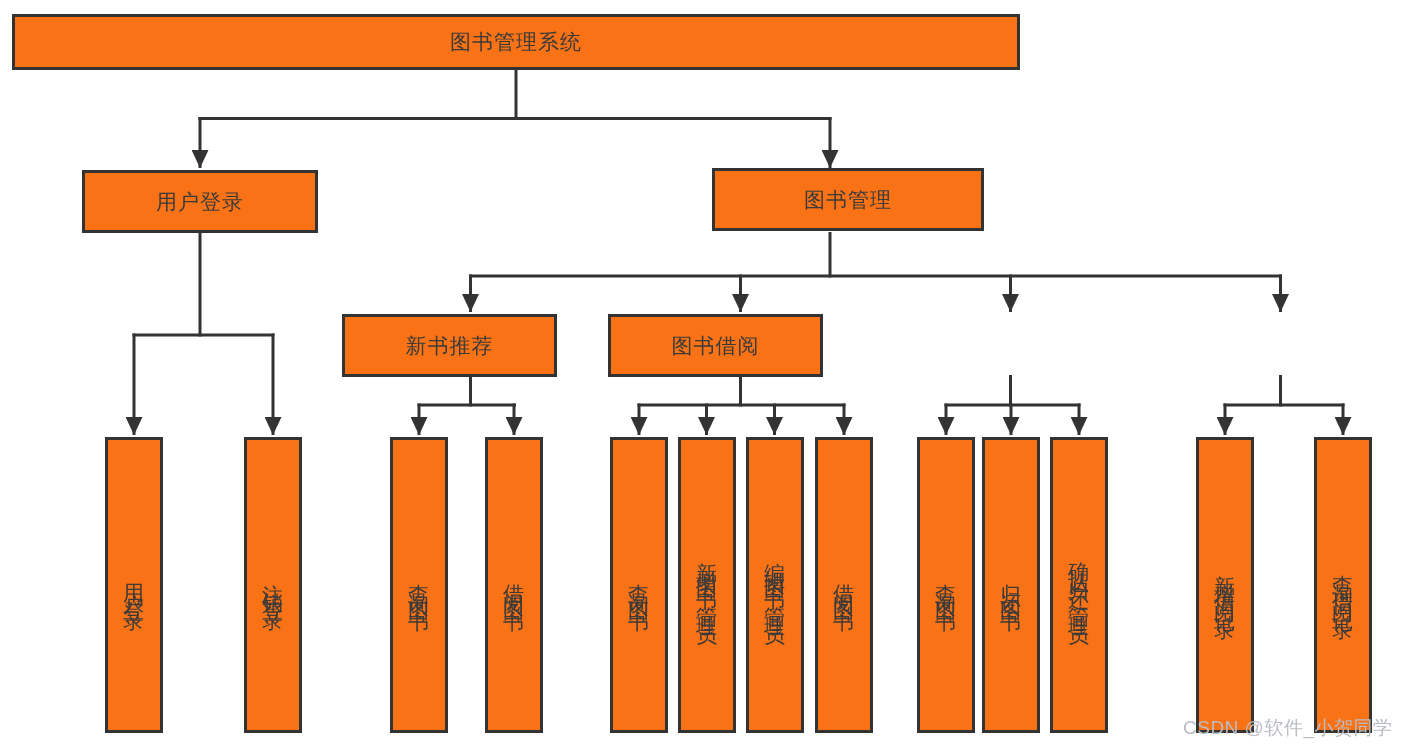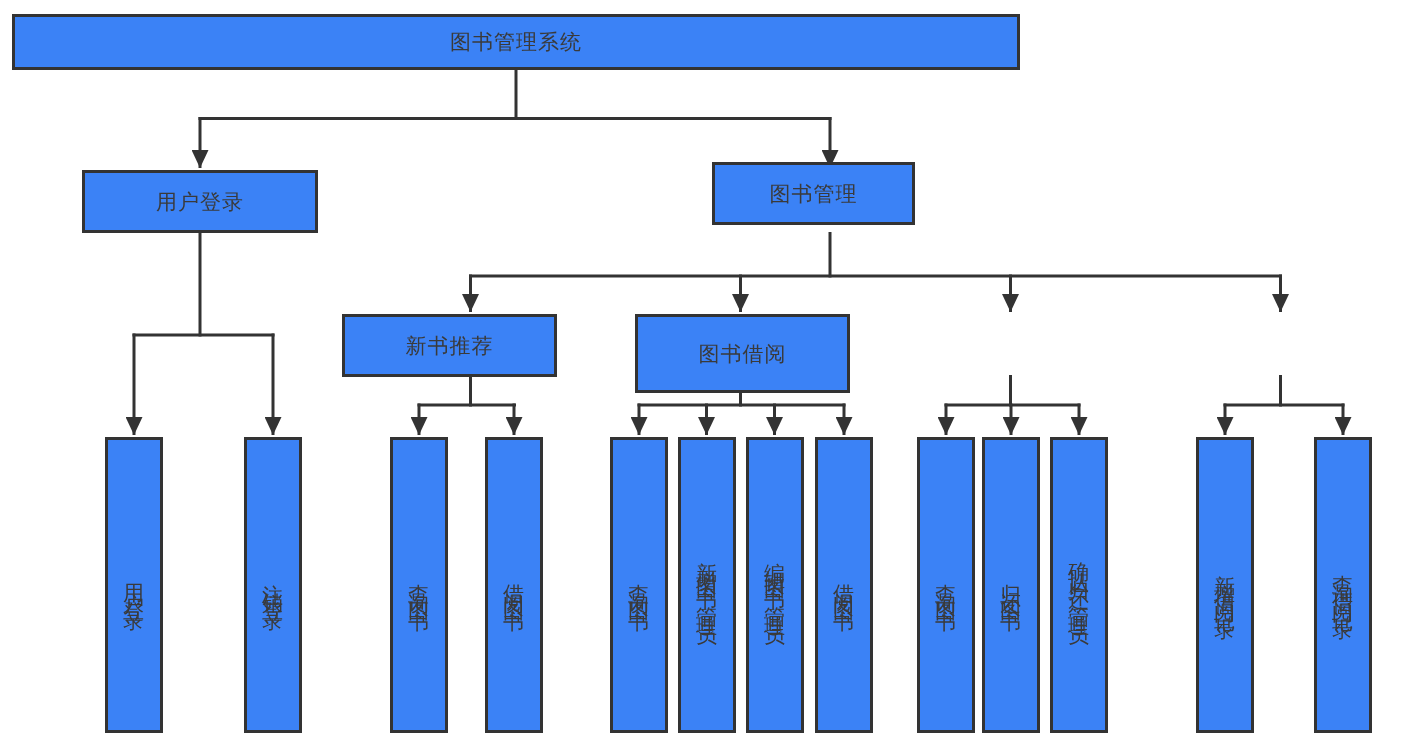--- a/index.html
+++ b/index.html
@@ -3,21 +3,21 @@
 <meta charset="utf-8">
 <style>
   html,body{margin:0;padding:0;background:#ffffff;}
   .canvas{
     position:relative;width:1405px;height:747px;background:#ffffff;
     font-family:"Liberation Sans",sans-serif;color:#333;overflow:hidden;
   }
   svg.edges{position:absolute;left:0;top:0;z-index:0;}
   .box{
     position:absolute;box-sizing:border-box;border:3px solid #333333;
-    background:#3b82f6;display:flex;align-items:center;justify-content:center;
+    background:#f97316;display:flex;align-items:center;justify-content:center;
     z-index:1;
   }
   .lbl{font-size:21px;color:#3a3a3a;letter-spacing:1px;white-space:nowrap;}
   .leaf .lbl{
     writing-mode:vertical-rl;text-orientation:mixed;
     letter-spacing:9px;font-size:21px;white-space:normal;line-height:1;
   }
   .watermark{
     position:absolute;left:1183px;top:715px;z-index:3;
     font-size:19px;color:#b9bcc2;white-space:nowrap;letter-spacing:0.5px;
@@ -78,28 +78,28 @@
     </g>
   </svg>
 
   <div class="box" style="left:12px;top:14px;width:1008px;height:56px">
     <span class="lbl">图书管理系统</span>
   </div>
 
   <div class="box" style="left:82px;top:170px;width:236px;height:63px">
     <span class="lbl">用户登录</span>
   </div>
-  <div class="box" style="left:712px;top:162px;width:203px;height:63px">
+  <div class="box" style="left:712px;top:168px;width:272px;height:63px">
     <span class="lbl">图书管理</span>
   </div>
 
   <div class="box" style="left:342px;top:314px;width:215px;height:63px">
     <span class="lbl">新书推荐</span>
   </div>
-  <div class="box" style="left:635px;top:314px;width:215px;height:79px">
+  <div class="box" style="left:608px;top:314px;width:215px;height:63px">
     <span class="lbl">图书借阅</span>
   </div>
 
   <div class="box leaf" style="left:105px;top:437px;width:58px;height:296px">
     <span class="lbl">用户登录</span>
   </div>
   <div class="box leaf" style="left:244px;top:437px;width:58px;height:296px">
     <span class="lbl">注销登录</span>
   </div>
 
@@ -133,14 +133,15 @@
     <span class="lbl">确认归还（管理员）</span>
   </div>
 
   <div class="box leaf" style="left:1196px;top:437px;width:58px;height:296px">
     <span class="lbl">新增借阅记录</span>
   </div>
   <div class="box leaf" style="left:1314px;top:437px;width:58px;height:296px">
     <span class="lbl">查询借阅记录</span>
   </div>
 
+  <div class="watermark">CSDN @软件_小贺同学</div>
 
 </div>
 
 </body></html>

